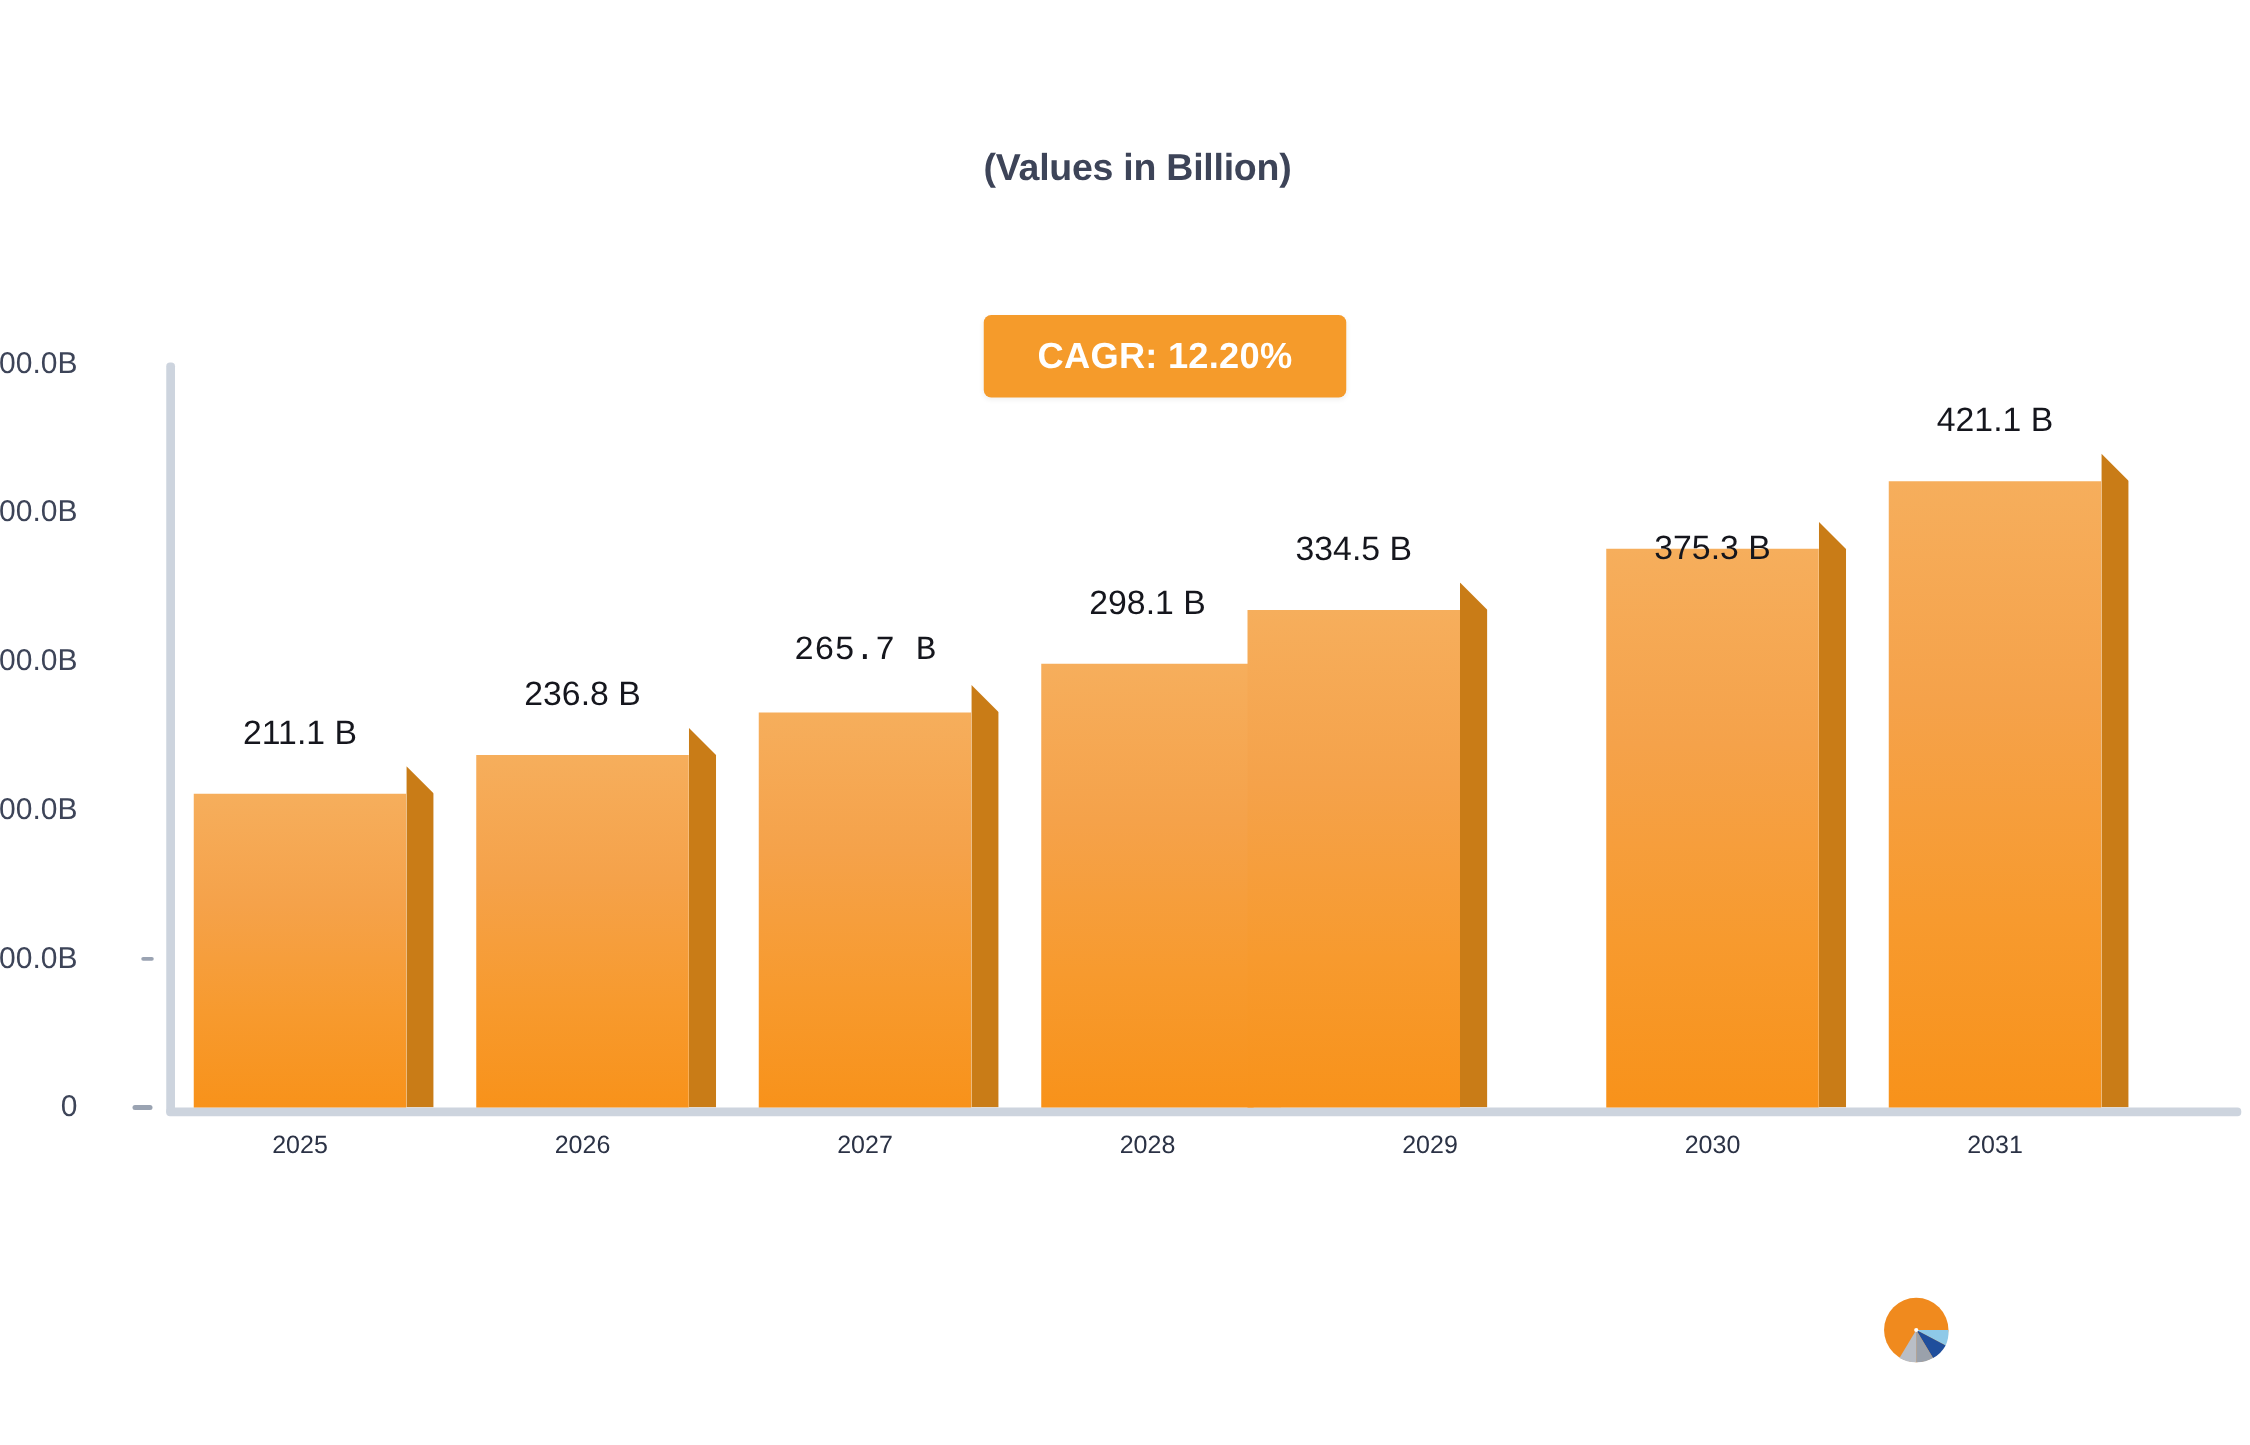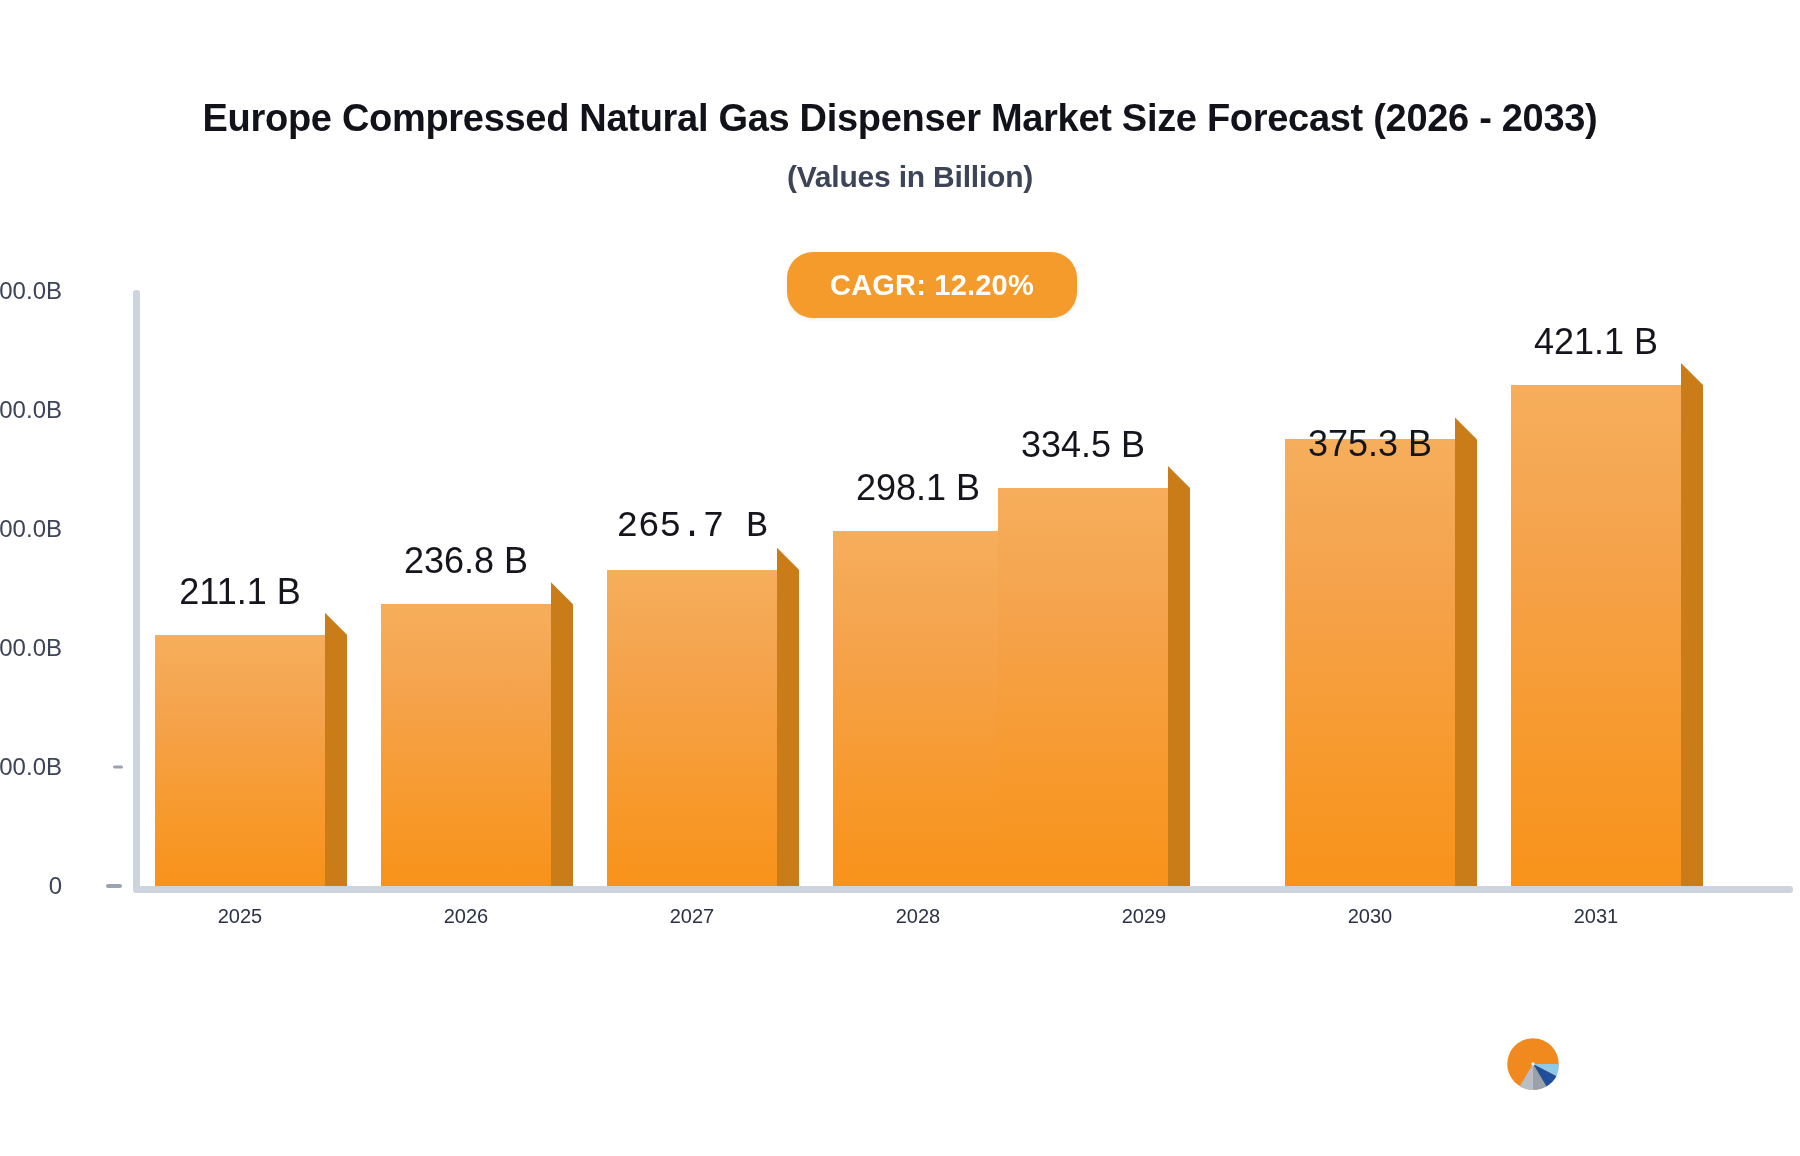--- a/index.html
+++ b/index.html
@@ -40,21 +40,21 @@
     padding-left: 20px;
   }
 
   
   #cagr-badge {
     position: absolute;
     left: 787px;
     top: 252px;
     width: 290px;
     height: 66px;
-    border-radius: 26px;
+    border-radius: 6px;
     background: #F59B2B;
     color: #ffffff;
     font-size: 29px;
     font-weight: bold;
     display: flex;
     align-items: center;
     justify-content: center;
     letter-spacing: 0.2px;
     box-shadow: 0 2px 4px rgba(0,0,0,0.06);
   }
@@ -132,21 +132,21 @@
   .bar-side {
     position: absolute;
     bottom: 0;
     width: 22px;
     background: #C97C17;
   }
   .bar-value-label {
     position: absolute;
     left: 50%;
     transform: translateX(-50%);
-    font-size: 36px;
+    font-size: 27px;
     color: #15161d;
     white-space: nowrap;
     text-align: center;
   }
 
   
   #brand-logo {
     position: absolute;
     left: 1505px;
     top: 1036px;
@@ -165,21 +165,20 @@
     font-weight: bold;
     color: #1b2050;
     line-height: 1;
     letter-spacing: -1px;
   }
 </style>
 </head>
 <body>
 
 <div id="chart-header">
-  <div id="chart-title">Europe Compressed Natural Gas Dispenser Market Size Forecast (2026 - 2033)</div>
   <div id="chart-subtitle">(Values in Billion)</div>
 </div>
 
 <div id="cagr-badge">CAGR: 12.20%</div>
 
 <div id="plot-area">
   <div id="y-axis-line"></div>
   <div id="x-axis-line"></div>
   <div id="y-ticks">
       <div class="y-tick-label" style="top: 886px;">0</div>

